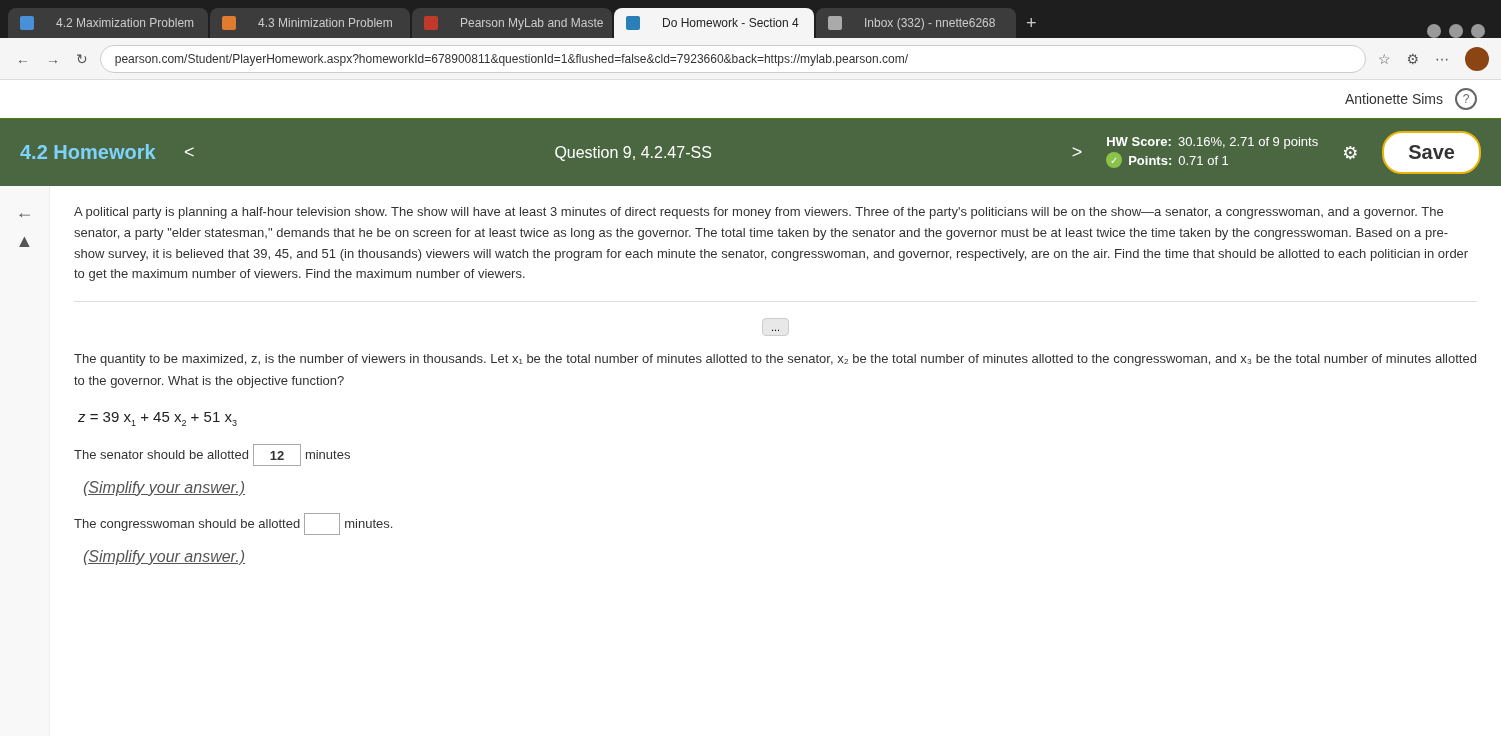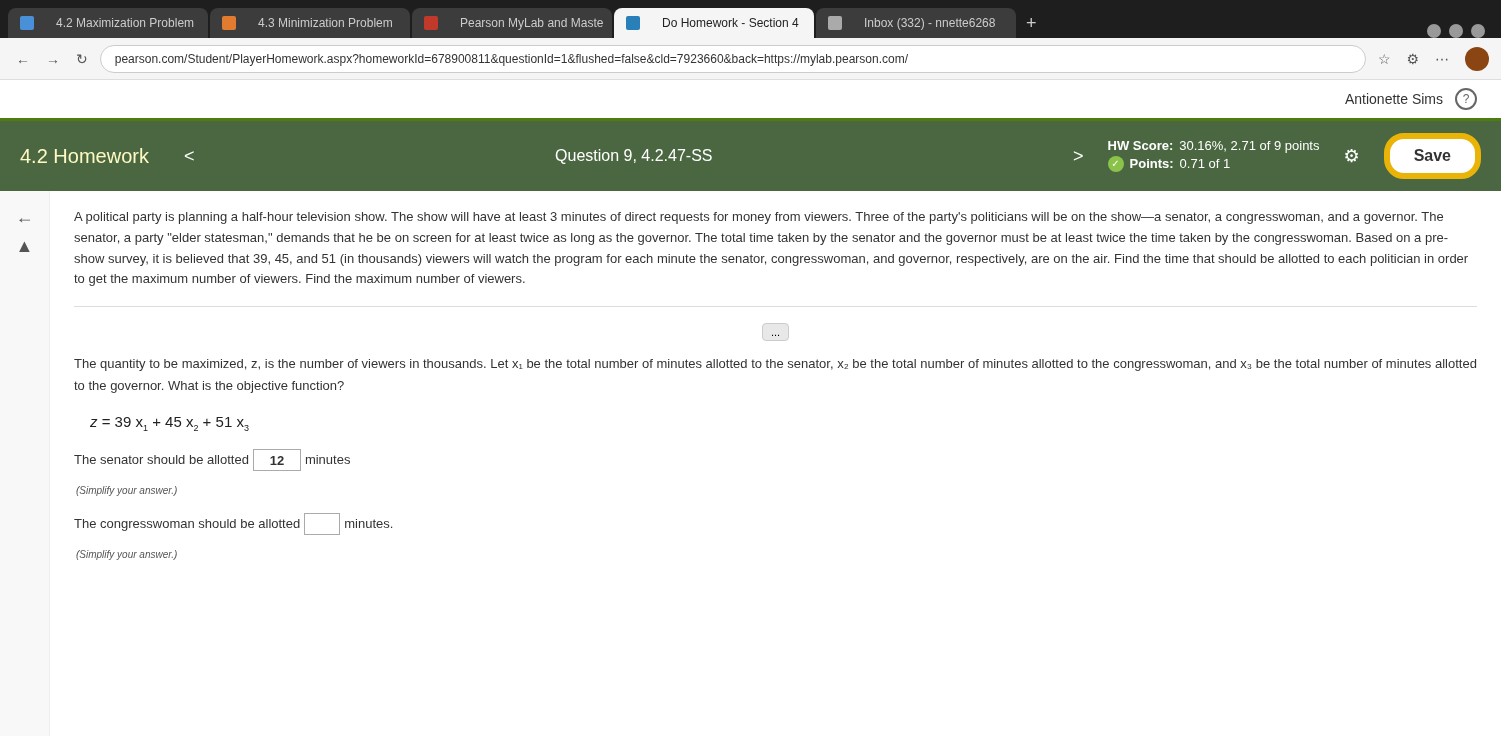--- a/index.html
+++ b/index.html
@@ -23,59 +23,59 @@
 
     
     .address-bar { display: flex; align-items: center; background: #f5f5f5; height: 42px; padding: 0 12px; gap: 8px; border-bottom: 1px solid #ddd; }
     .address-input { flex: 1; background: white; border: 1px solid #ccc; border-radius: 20px; padding: 4px 14px; font-size: 12px; color: #333; height: 28px; }
     .addr-btn { background: transparent; border: none; cursor: pointer; color: #555; font-size: 14px; padding: 4px; }
 
     
     .page-content { flex: 1; background: white; overflow-y: auto; display: flex; flex-direction: column; }
 
     
-    .page-header { display: flex; align-items: center; justify-content: flex-end; padding: 8px 24px; background: white; border-bottom: 3px solid #4d7c0f; }
+    .page-header { display: flex; align-items: center; justify-content: flex-end; padding: 8px 24px; background: white; border-bottom: 1px solid #4d7c0f; }
     .user-name { font-size: 14px; color: #333; margin-right: 12px; }
     .help-icon { width: 22px; height: 22px; border-radius: 50%; border: 2px solid #666; display: flex; align-items: center; justify-content: center; font-size: 12px; color: #666; cursor: pointer; }
 
     
     .hw-header { background: #4a6741; color: white; display: flex; align-items: center; padding: 12px 20px; gap: 16px; }
-    .hw-title { font-size: 20px; font-weight: normal; color: #fef9c3; min-width: 140px; }
+    .hw-title { font-size: 20px; font-weight: bold; color: #7dd3fc; min-width: 140px; }
     .nav-arrow { background: transparent; border: none; color: white; font-size: 18px; cursor: pointer; padding: 4px 8px; }
     .question-info { flex: 1; text-align: center; }
     .question-title { font-size: 16px; font-weight: normal; }
     .question-subtitle { font-size: 12px; opacity: 0.8; }
     .score-info { text-align: center; font-size: 13px; }
     .score-row { display: flex; align-items: center; gap: 6px; margin-bottom: 3px; }
     .score-icon { width: 16px; height: 16px; border-radius: 50%; background: #8bc34a; display: flex; align-items: center; justify-content: center; font-size: 10px; }
     .settings-btn { background: transparent; border: none; color: white; font-size: 18px; cursor: pointer; padding: 8px; }
-    .save-btn { background: white; color: #333; border: 6px solid #eab308; border-radius: 20px; padding: 8px 24px; font-size: 16px; font-weight: bold; cursor: pointer; }
+    .save-btn { background: white; color: #333; border: 2px solid #eab308; border-radius: 20px; padding: 8px 24px; font-size: 20px; font-weight: bold; cursor: pointer; }
 
     
     .main-area { display: flex; flex: 1; }
     .left-sidebar { width: 50px; background: #f8f8f8; border-right: 1px solid #eee; display: flex; flex-direction: column; align-items: center; padding-top: 16px; gap: 8px; }
     .sidebar-arrow { font-size: 18px; color: #555; cursor: pointer; background: transparent; border: none; }
 
     .content-area { flex: 1; padding: 16px 24px; background: white; }
 
     .problem-text { font-size: 13px; color: #333; line-height: 1.6; margin-bottom: 16px; border-bottom: 1px solid #ddd; padding-bottom: 16px; }
 
     .expand-btn { display: inline-block; background: #e8e8e8; border: 1px solid #ccc; border-radius: 4px; padding: 2px 8px; font-size: 11px; cursor: pointer; margin: 8px auto; display: block; width: fit-content; }
 
     .solution-area { font-size: 13px; color: #333; line-height: 1.7; }
 
     .answer-line { display: flex; align-items: center; gap: 4px; margin: 8px 0; flex-wrap: wrap; }
     .answer-box { display: inline-block; width: 48px; height: 22px; border: 1px solid #aaa; text-align: center; line-height: 22px; background: white; font-size: 13px; }
     .answer-filled { background: white; color: #333; font-weight: bold; }
     .answer-empty { background: white; }
-    .simplify-note { font-size: 10px; color: #555; font-style: italic; margin-left: 2px; }
+    .simplify-note { font-size: 16px; color: #555; font-style: italic; margin-left: 9px; text-decoration: underline; }
 
     sub { font-size: 9px; vertical-align: sub; }
 
-    .equation-display { font-size: 15px; margin: 12px 16px; color: #222; }
+    .equation-display { font-size: 15px; margin: 12px 4px; color: #222; }
   </style>
 </head>
 <body>
 
 <div class="browser-frame">
 
   <div class="tab-bar">
 
     <div class="tab">
       <div class="tab-icon" style="background:#4a90d9;"></div>

